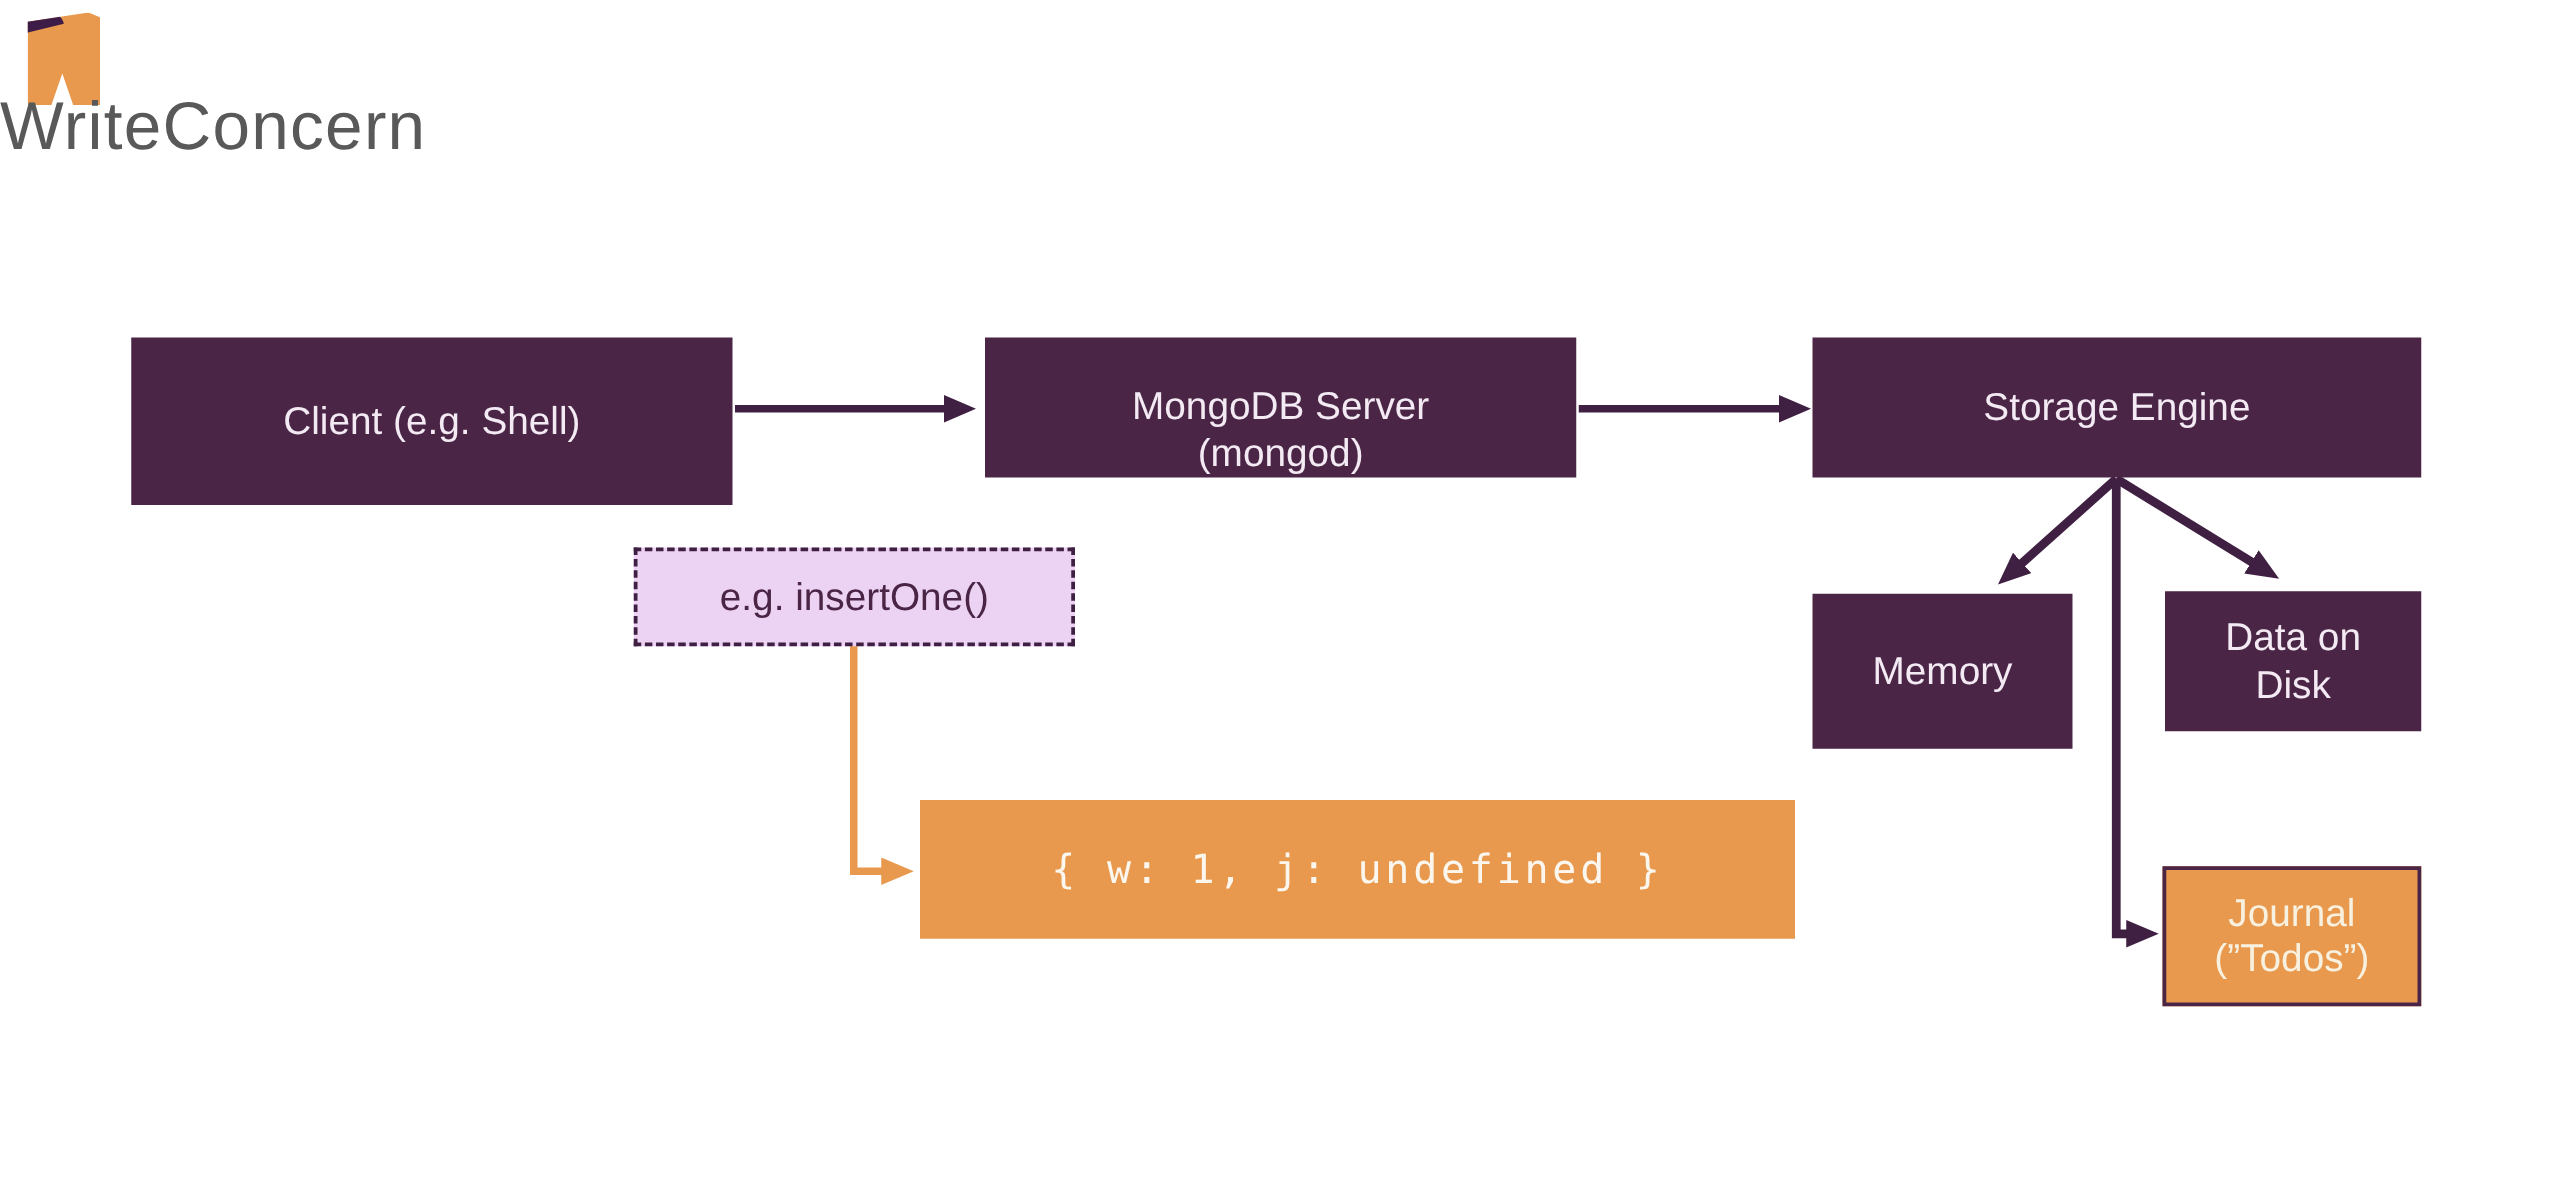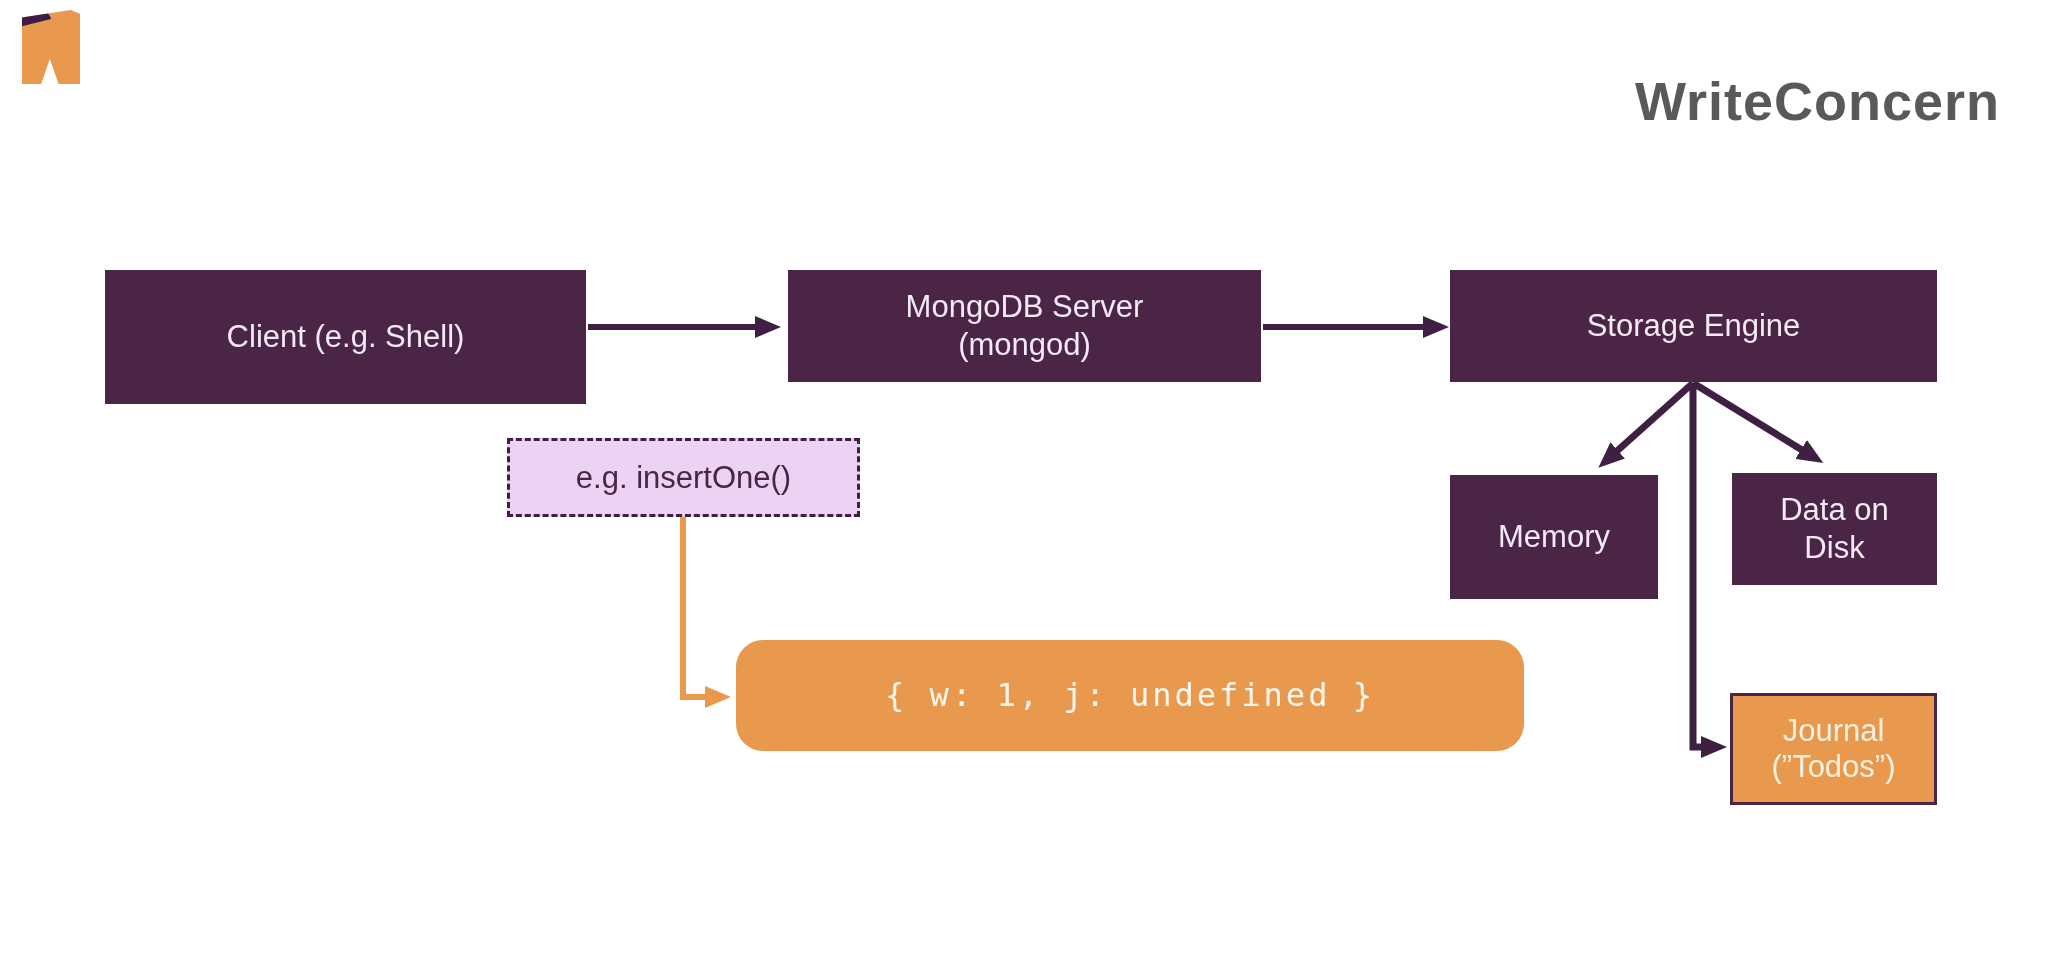--- a/index.html
+++ b/index.html
@@ -27,22 +27,22 @@
   .logo-text {
     position: absolute; left: 28px; top: 52px;
     color: #3D1D47; font-weight: 800; font-size: 28px; letter-spacing: 4px;
     line-height: 34px; white-space: nowrap;
   }
   .logo-text .l2 { margin-left: 50px; }
 
   
   .page-title {
     position: absolute; left: 0; top: 70px; width: 2000px;
-    text-align: right;
-    font-size: 54px; font-weight: bold; color: #595959; letter-spacing: 1px;
+    text-align: left;
+    font-size: 54px; font-weight: normal; color: #595959; letter-spacing: 1px;
   }
 
   
   .box {
     position: absolute;
     display: flex; flex-direction: column;
     align-items: center; justify-content: center;
     text-align: center; box-sizing: border-box;
     font-size: 31px; line-height: 1.22;
   }
@@ -56,24 +56,24 @@
     font-family: "DejaVu Sans Mono", monospace;
     font-size: 32px; letter-spacing: 3px;
   }
   .journal-box {
     background: #E8994E; color: #F8F1E0;
     border: 3px solid #4A2546;
     line-height: 1.15;
   }
 
   .node-client   { left: 105px;  top: 270px; width: 481px; height: 134px; }
-  .node-server   { left: 788px;  top: 270px; width: 473px; height: 112px; }
+  .node-server   { left: 788px;  top: 270px; width: 473px; height: 112px; justify-content: flex-end; }
   .node-storage  { left: 1450px; top: 270px; width: 487px; height: 112px; align-items: center; }
   .node-op       { left: 507px;  top: 398px; width: 353px; height: 79px; margin-top: 40px;  }
-  .node-wc       { left: 736px;  top: 640px; width: 788px; height: 111px; border-radius: 27px; }
+  .node-wc       { left: 736px;  top: 640px; width: 700px; height: 111px; }
   .node-memory   { left: 1450px; top: 475px; width: 208px; height: 124px; }
   .node-disk     { left: 1732px; top: 473px; width: 205px; height: 112px; }
   .node-journal  { left: 1730px; top: 693px; width: 207px; height: 112px; }
 
   
   .connectors {
     position: absolute; left: 0; top: 0;
     width: 2048px; height: 954px;
     pointer-events: none;
   }

